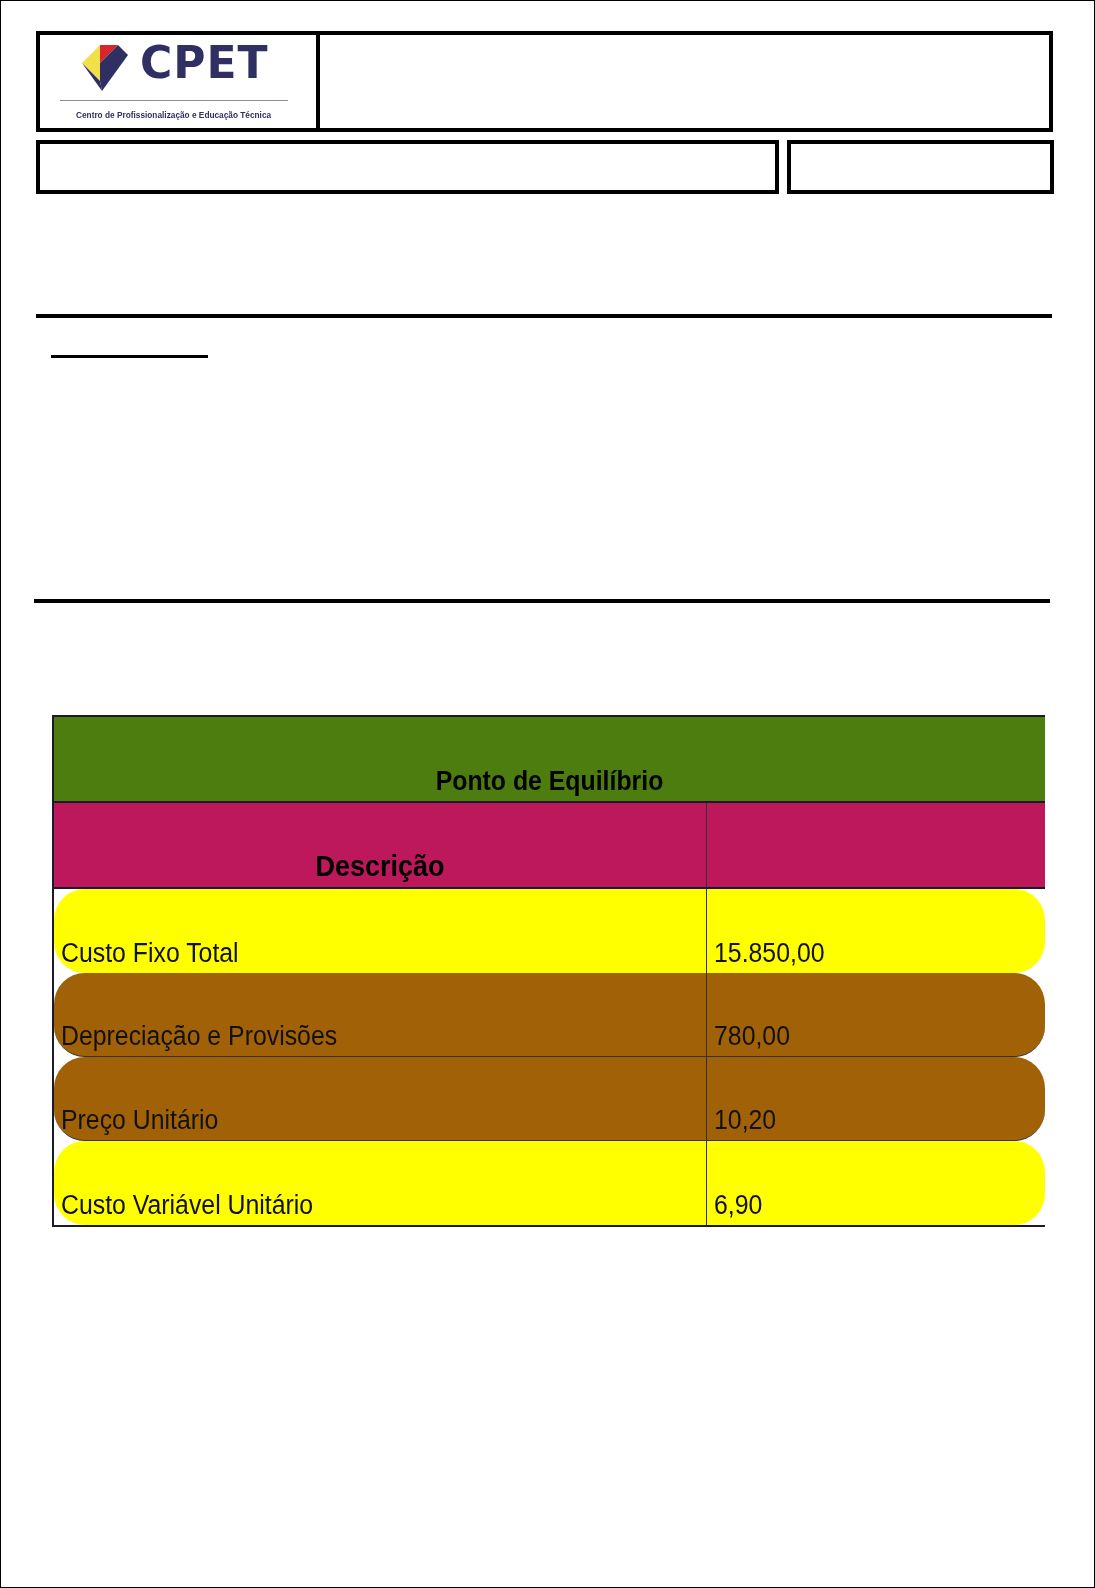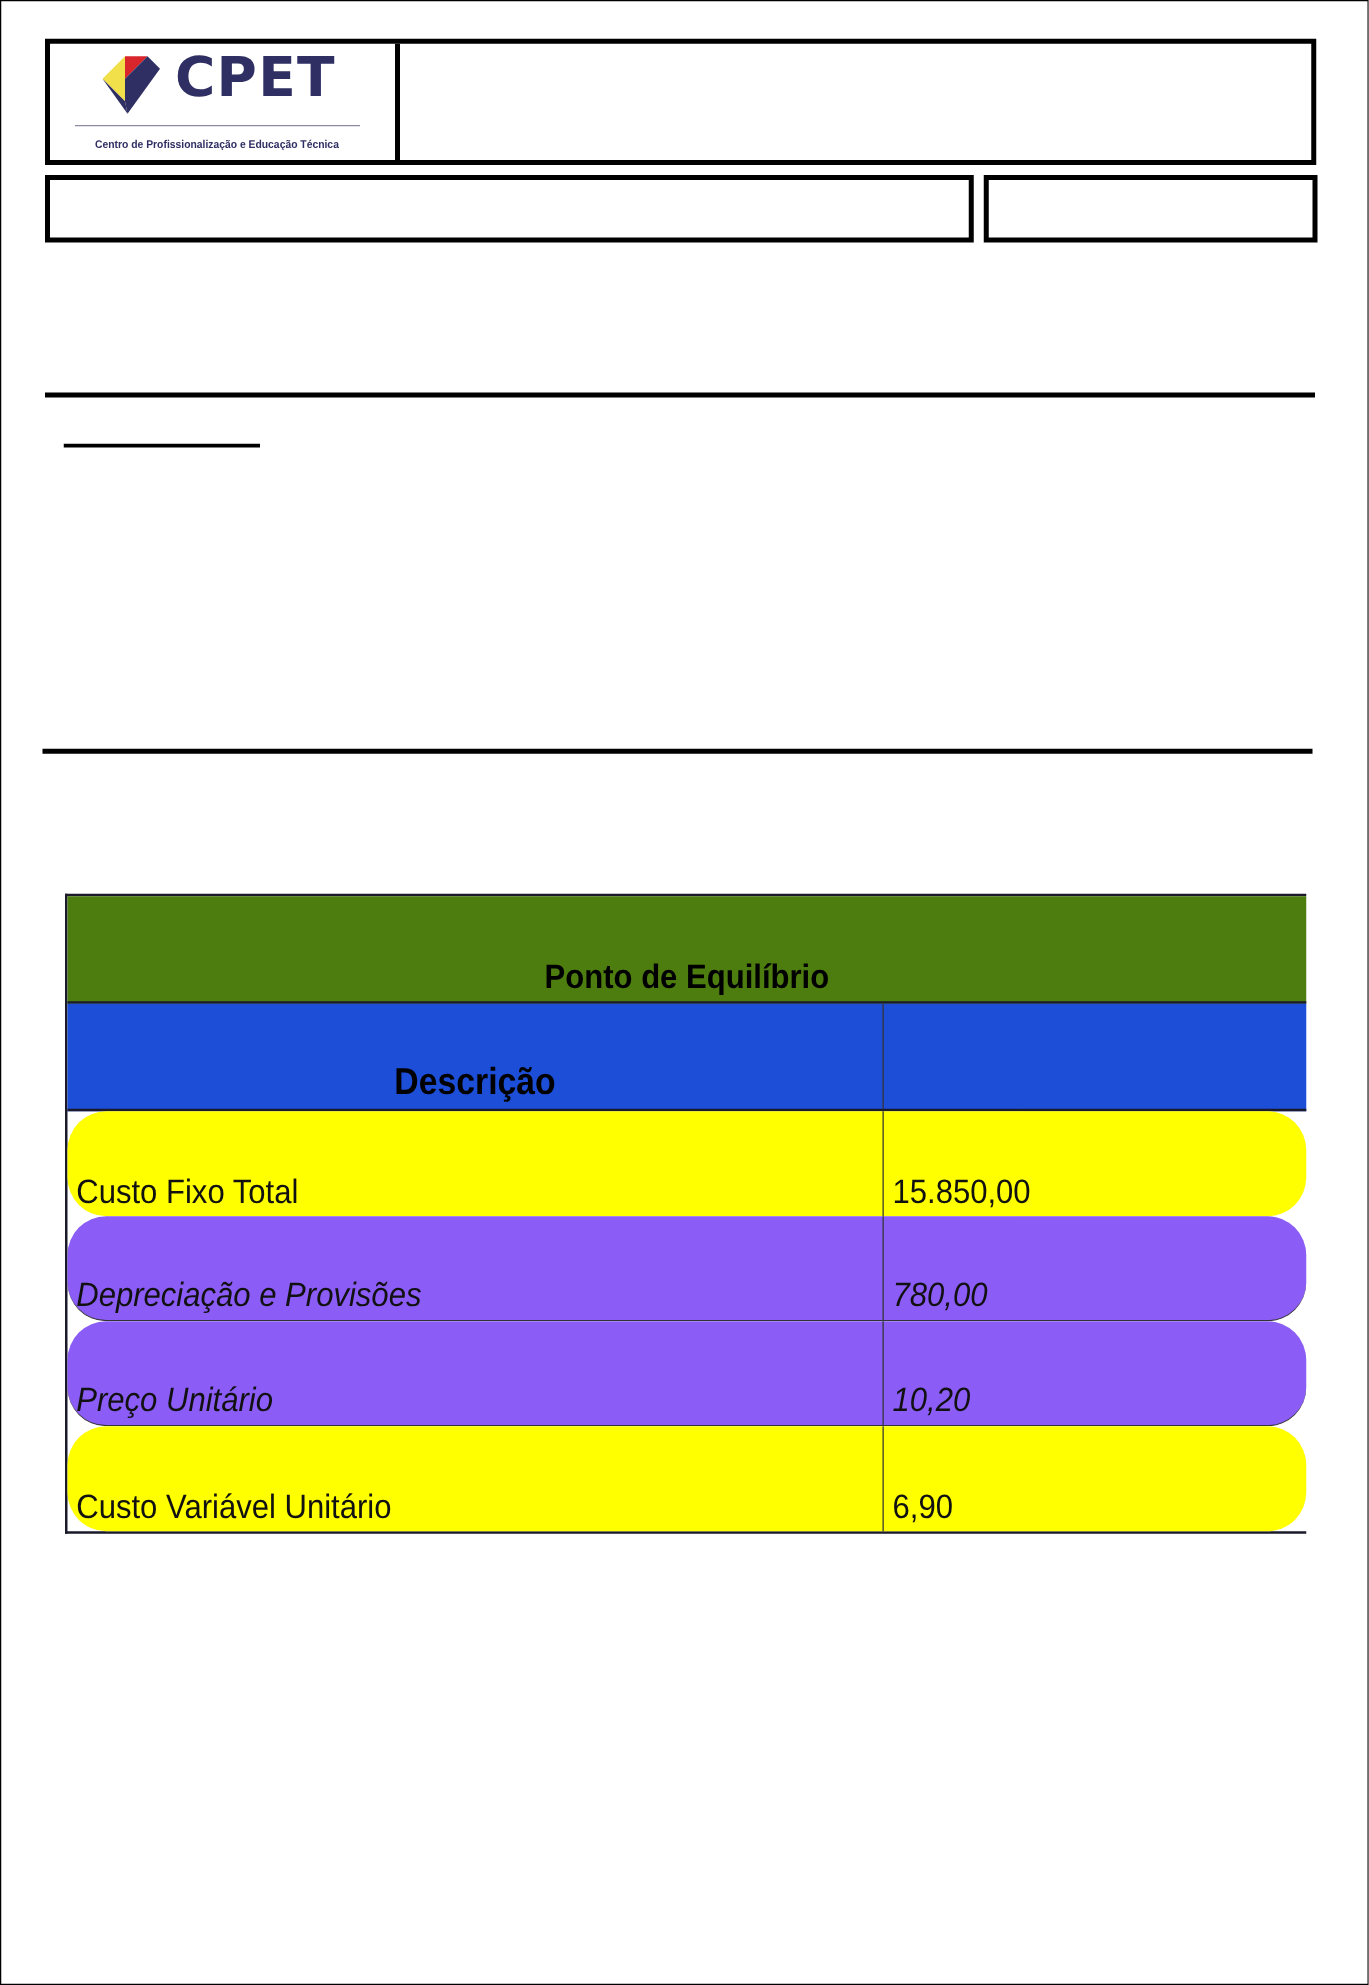--- a/index.html
+++ b/index.html
@@ -38,33 +38,33 @@
       position: absolute; left: 52px; top: 715px; width: 993px;
       border-left: 2px solid #1a1a2a; border-top: 2px solid #1a1a2a; border-bottom: 2px solid #1a1a2a;
       box-sizing: border-box;
     }
     .row { position: relative; display: flex; box-sizing: border-box; }
     .title-row { height: 86px; background: #4d7c0f; border-bottom: 2px solid #1a1a2a; }
     .title-row .cell-title {
       position: absolute; left: 0; right: 0; bottom: 4px; text-align: center;
       font-weight: bold; font-size: 27px; transform: scaleX(0.92);
     }
-    .header-row { height: 86px; background: #1d4ed8; border-bottom: 2px solid #1a1a2a; }
+    .header-row { height: 86px; background: #be185d; border-bottom: 2px solid #1a1a2a; }
     .cell { position: relative; box-sizing: border-box; height: 100%; }
     .c1 { width: 653px; border-right: 1px solid #333; }
     .c2 { flex: 1; }
     .header-row .cell span {
       position: absolute; bottom: 4px; font-weight: bold; font-size: 30px; white-space: nowrap;
       transform: scaleX(0.9);
     }
     .header-row .c1 span { left: 0; right: 0; text-align: center; }
     .header-row .c2 span { left: 0; right: 0; text-align: center; }
     .data-row { height: 84px; border-radius: 31px; }
     .data-row.yellow { background: #ffff00; }
-    .data-row.white { background: #8b5cf6; font-style: italic; }
+    .data-row.white { background: #a16207; }
     .data-row.bordered { border-bottom: 1px solid #333; }
     .data-row .cell span {
       position: absolute; left: 7px; bottom: 4px; font-size: 27px; white-space: nowrap;
       transform: scaleX(0.92); transform-origin: left bottom; color: #111;
     }
   </style>
 </head>
 <body>
 
 <div class="page-border"></div>

